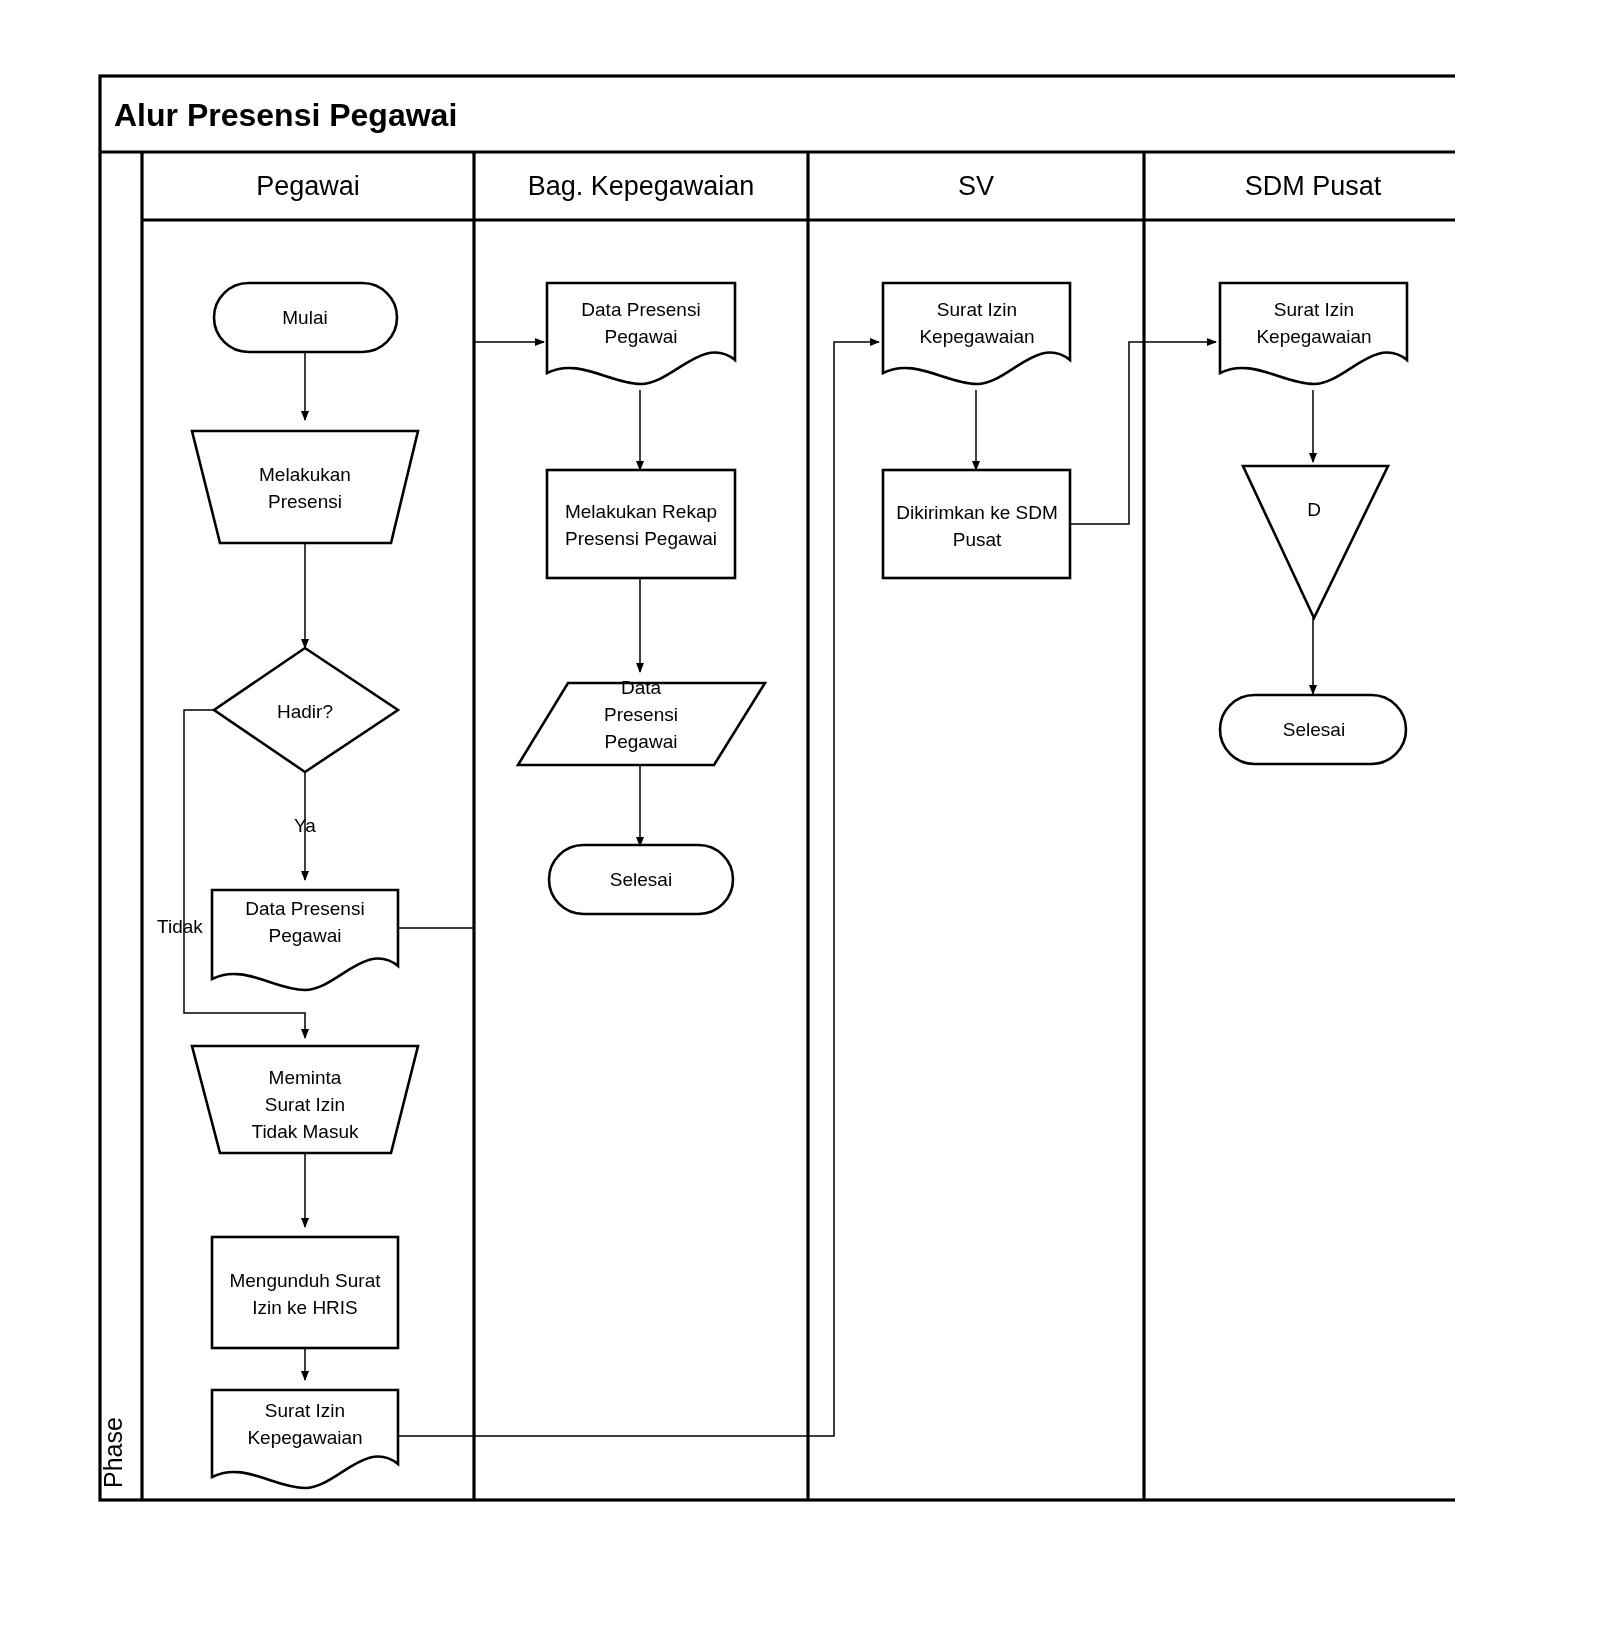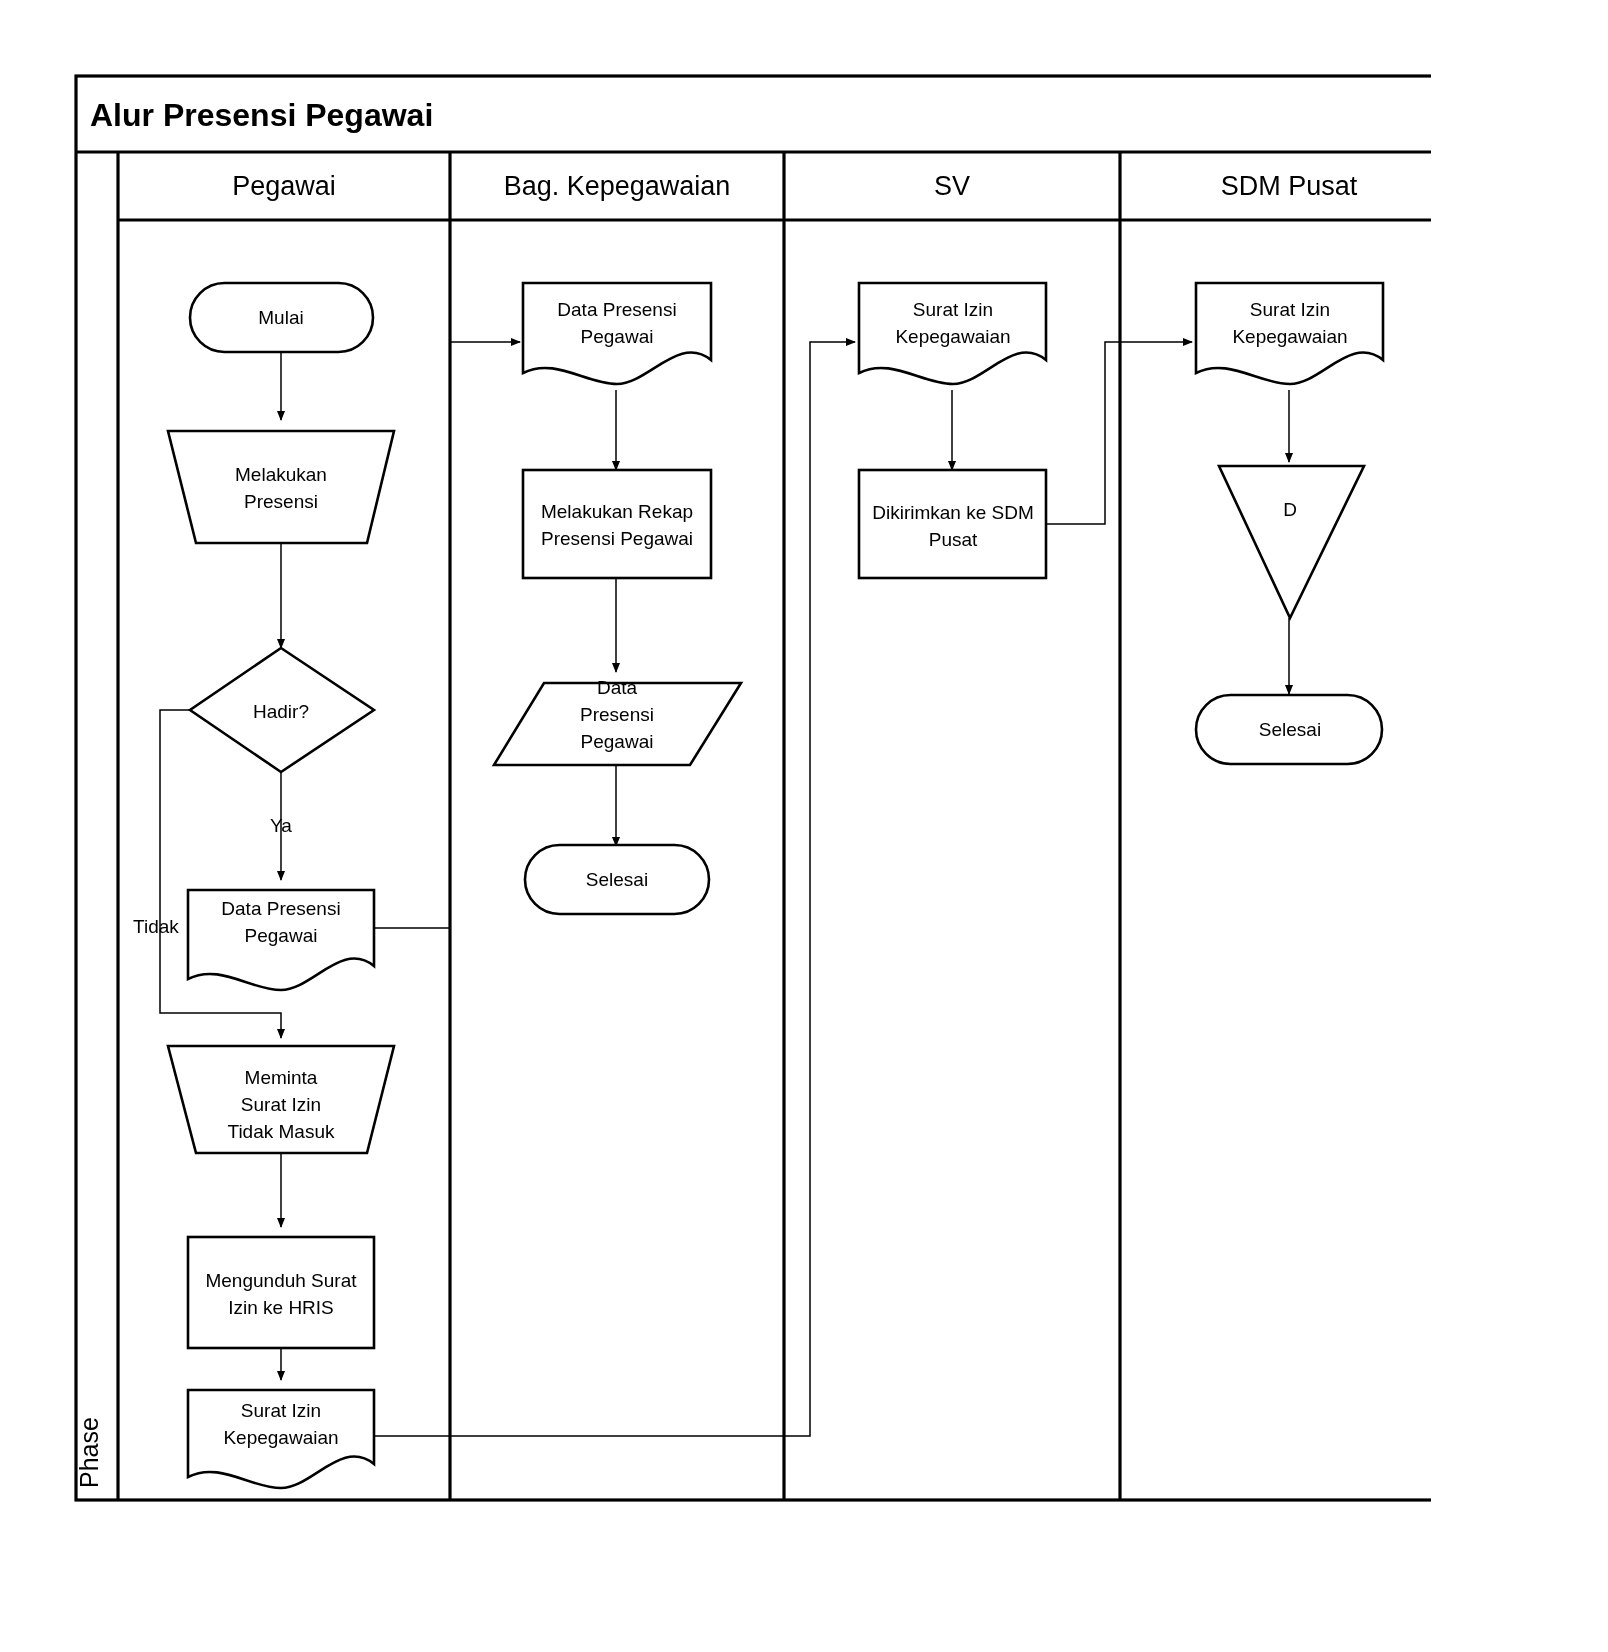--- a/index.html
+++ b/index.html
@@ -1,17 +1,17 @@
 <!DOCTYPE html>
 <html><head>
 <meta charset="utf-8">
 <style>
   html,body{margin:0;padding:0;background:#ffffff;}
   body{width:1608px;height:1652px;font-family:"Liberation Sans",sans-serif;color:#000;}
-  #root{position:relative;width:1431px;height:1652px;overflow:hidden;}
+  #root{position:relative;width:1431px;height:1652px;overflow:hidden;padding-left:24px;}
   svg{display:block;}
   .shape-text{font-family:"Liberation Sans",sans-serif;font-size:19px;fill:#000;}
   .lane-title{font-family:"Liberation Sans",sans-serif;font-size:27px;fill:#000;}
   .diagram-title{font-family:"Liberation Sans",sans-serif;font-size:32px;font-weight:bold;fill:#000;}
   .phase-label{font-family:"Liberation Sans",sans-serif;font-size:25px;fill:#000;}
   .edge-label{font-family:"Liberation Sans",sans-serif;font-size:19px;fill:#000;}
   .shp{fill:#ffffff;stroke:#000000;stroke-width:2.6;stroke-linejoin:miter;}
   .frame{fill:none;stroke:#000000;stroke-width:3.2;}
   .lanesep{fill:none;stroke:#000000;stroke-width:3.2;}
   .conn{fill:none;stroke:#000000;stroke-width:1.5;}

